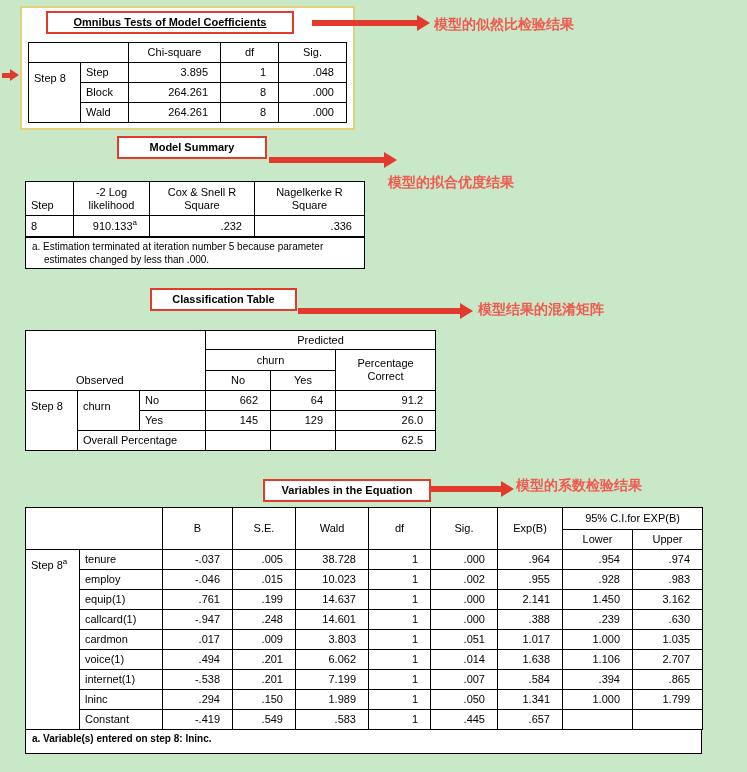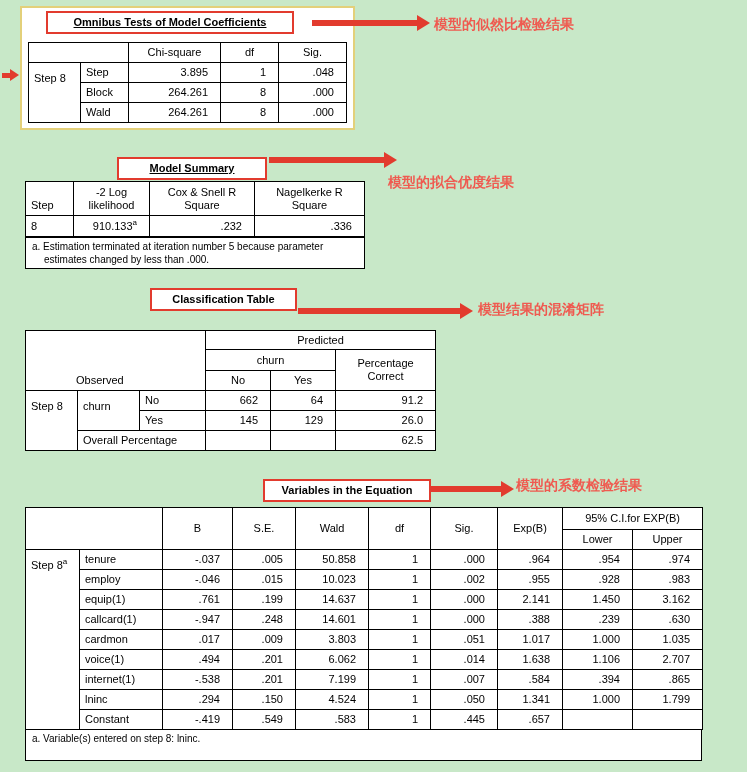--- a/index.html
+++ b/index.html
@@ -83,21 +83,21 @@
   </tr>
 </tbody>
   </table>
 
 <div class="arrow" style="left:312px; top:15px; width:118px;">
   <div class="shaft"></div>
   <div class="head"></div>
 </div>
 <div class="annotation" style="left:434px; top:16px;">模型的似然比检验结果</div>
 
-<div class="tbl-title" style="left:117px; top:157px; width:150px;text-decoration:underline;">Model Summary</div>
+<div class="tbl-title" style="left:117px; top:136px; width:150px;">Model Summary</div>
 
 <div class="arrow" style="left:269px; top:152px; width:128px;">
   <div class="shaft"></div>
   <div class="head"></div>
 </div>
 <div class="annotation" style="left:388px; top:150px;margin-top:24px;">模型的拟合优度结果</div>
 
 <table class="abs" style="left:25px; top:181px; width:339px;">
   <colgroup>
       <col style="width:48px">
@@ -210,21 +210,21 @@
   </tr>
   <tr style="height:20px">
     <td class="ch">Lower</td>
     <td class="ch">Upper</td>
   </tr>
   <tr style="height:20px">
     <td rowspan="9" class="rl vtop"><span>Step 8</span><sup>a</sup></td>
     <td class="rl">tenure</td>
     <td class="num">-.037</td>
     <td class="num">.005</td>
-    <td class="num">50.858</td>
+    <td class="num">38.728</td>
     <td class="num">1</td>
     <td class="num">.000</td>
     <td class="num">.964</td>
     <td class="num">.954</td>
     <td class="num">.974</td>
   </tr>
   <tr style="height:20px">
     <td class="rl">employ</td>
     <td class="num">-.046</td>
     <td class="num">.015</td>
@@ -287,34 +287,34 @@
     <td class="num">1</td>
     <td class="num">.007</td>
     <td class="num">.584</td>
     <td class="num">.394</td>
     <td class="num">.865</td>
   </tr>
   <tr style="height:20px">
     <td class="rl">lninc</td>
     <td class="num">.294</td>
     <td class="num">.150</td>
-    <td class="num">4.524</td>
+    <td class="num">1.989</td>
     <td class="num">1</td>
     <td class="num">.050</td>
     <td class="num">1.341</td>
     <td class="num">1.000</td>
     <td class="num">1.799</td>
   </tr>
   <tr style="height:20px">
     <td class="rl">Constant</td>
     <td class="num">-.419</td>
     <td class="num">.549</td>
     <td class="num">.583</td>
     <td class="num">1</td>
     <td class="num">.445</td>
     <td class="num">.657</td>
     <td class="num"></td>
     <td class="num"></td>
   </tr>
 </tbody>
   </table>
 
-<div class="footnote-box" style="left:25px; top:729px; width:677px; height:32px;">a. Variable(s) entered on step 8: lninc.</div>
+<div class="footnote-box" style="left:25px; top:729px; width:677px; height:25px;font-weight:bold;">a. Variable(s) entered on step 8: lninc.</div>
 
 </body></html>

